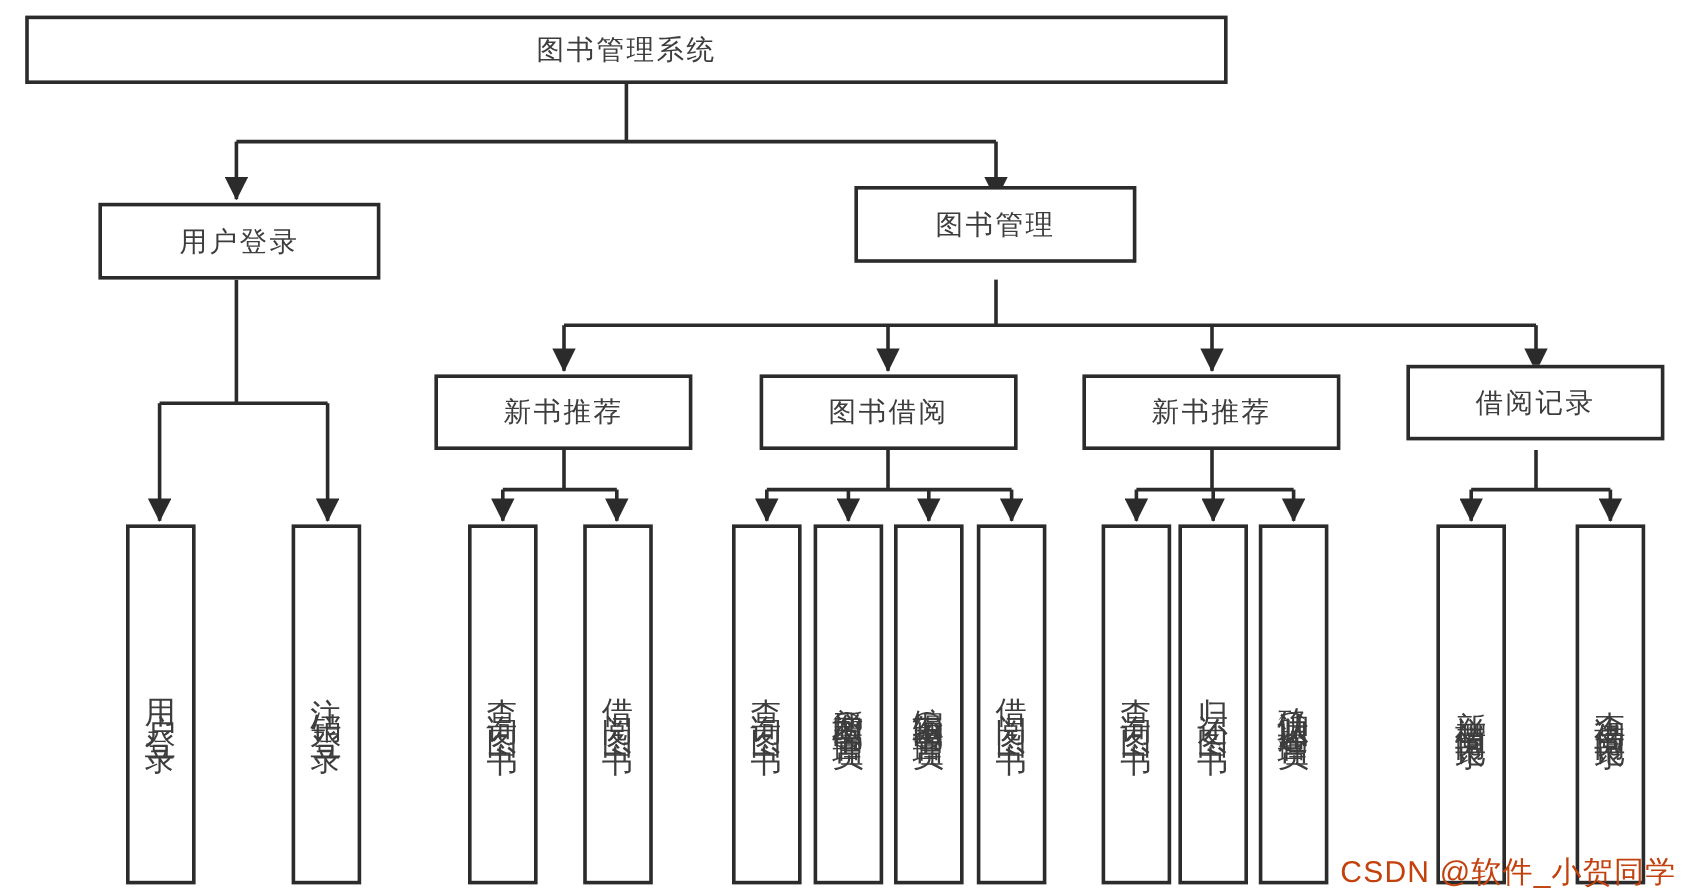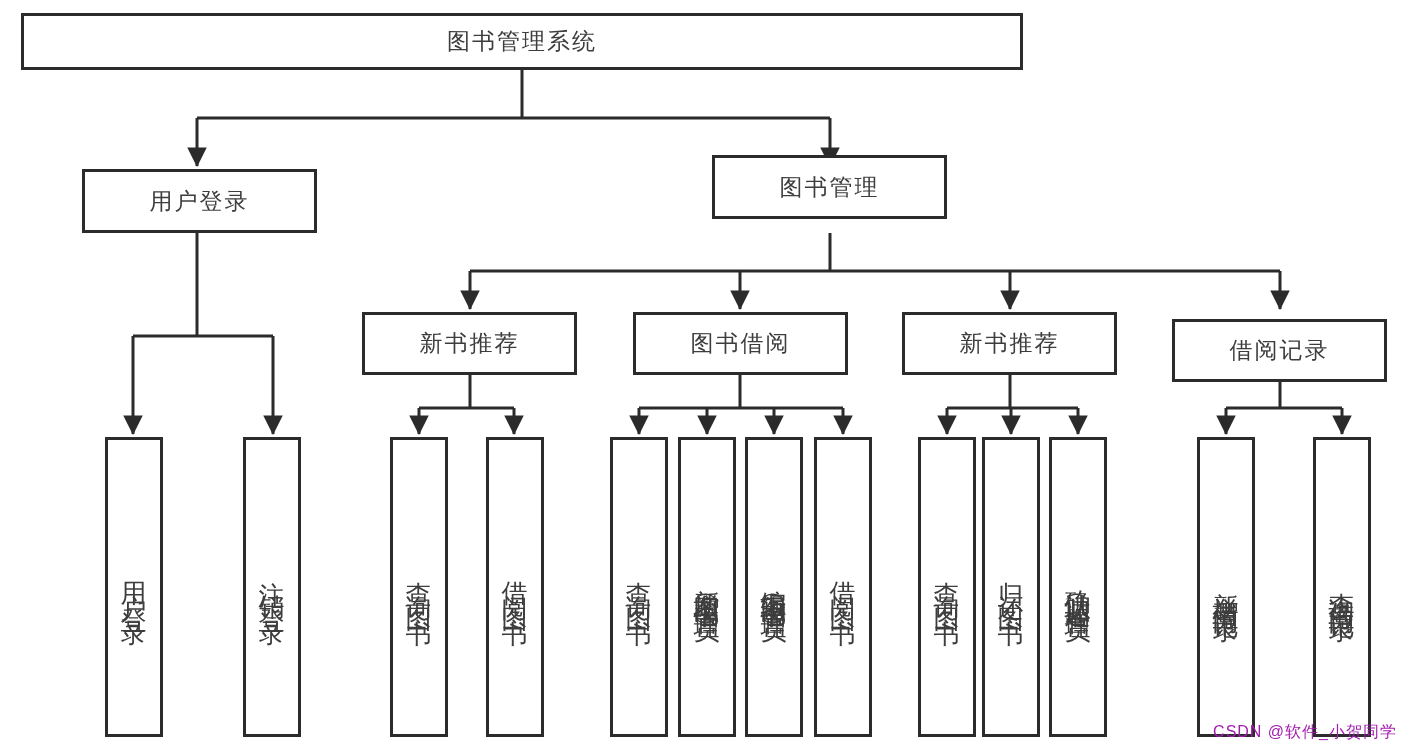--- a/index.html
+++ b/index.html
@@ -48,23 +48,23 @@
     font-size: 26px;
     line-height: 1;
   }
   .ls4 span { letter-spacing: 13px; }
   .ls6 span { letter-spacing: 5px; }
   .ls9 span { letter-spacing: 4px; }
   .watermark {
     position: absolute;
     right: 8px;
     bottom: 4px;
-    font-size: 16px;
+    font-size: 25px;
     letter-spacing: 1px;
-    color: #a21caf;
+    color: #c2410c;
     z-index: 5;
     white-space: nowrap;
   }
 </style>
 </head>
 <body>
 
 <div class="canvas">
 
   <svg class="wires" width="1405" height="747" viewBox="0 0 1405 747" xmlns="http://www.w3.org/2000/svg">
@@ -130,21 +130,21 @@
 
   <div class="node hnode" style="left:362px;top:312px;width:215px;height:63px">
     <span>新书推荐</span>
   </div>
   <div class="node hnode" style="left:633px;top:312px;width:215px;height:63px">
     <span>图书借阅</span>
   </div>
   <div class="node hnode" style="left:902px;top:312px;width:215px;height:63px">
     <span>新书推荐</span>
   </div>
-  <div class="node hnode" style="left:1172px;top:319px;width:215px;height:63px">
+  <div class="node hnode" style="left:1172px;top:304px;width:215px;height:63px">
     <span>借阅记录</span>
   </div>
 
   <div class="node vnode ls4" style="left:105px">
     <span>用户登录</span>
   </div>
   <div class="node vnode ls4" style="left:243px">
     <span>注销登录</span>
   </div>
 

